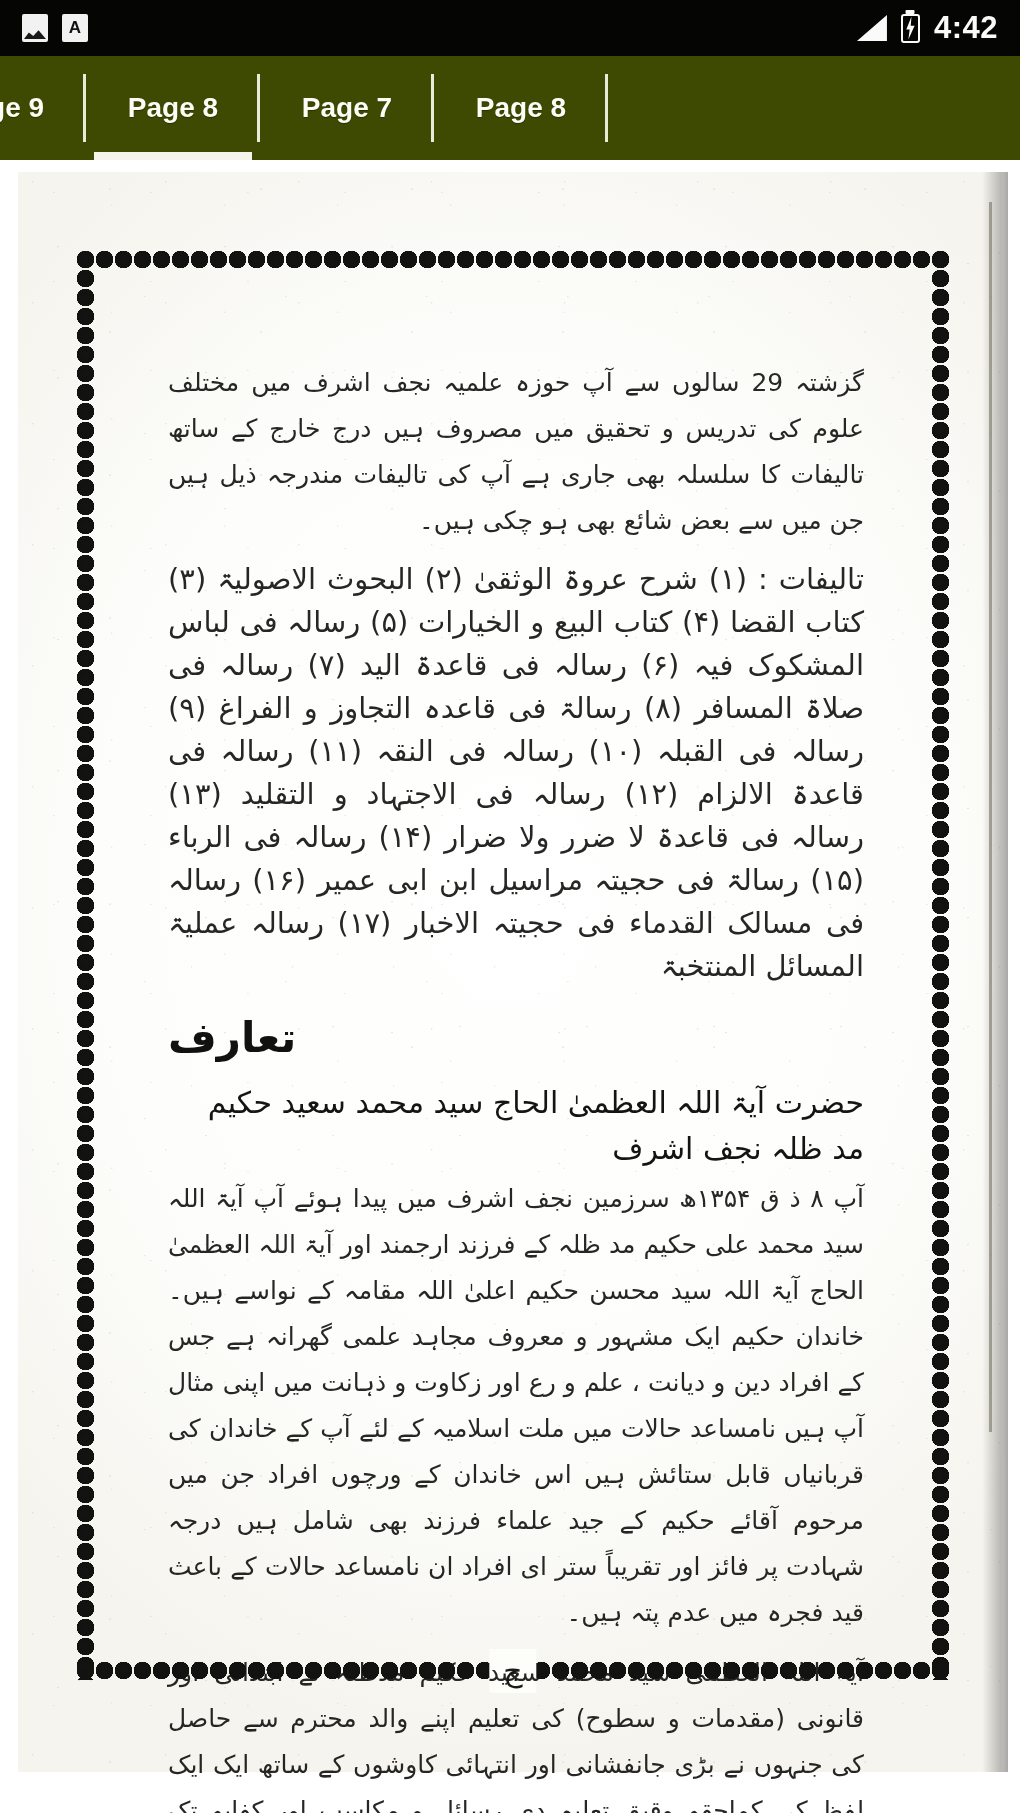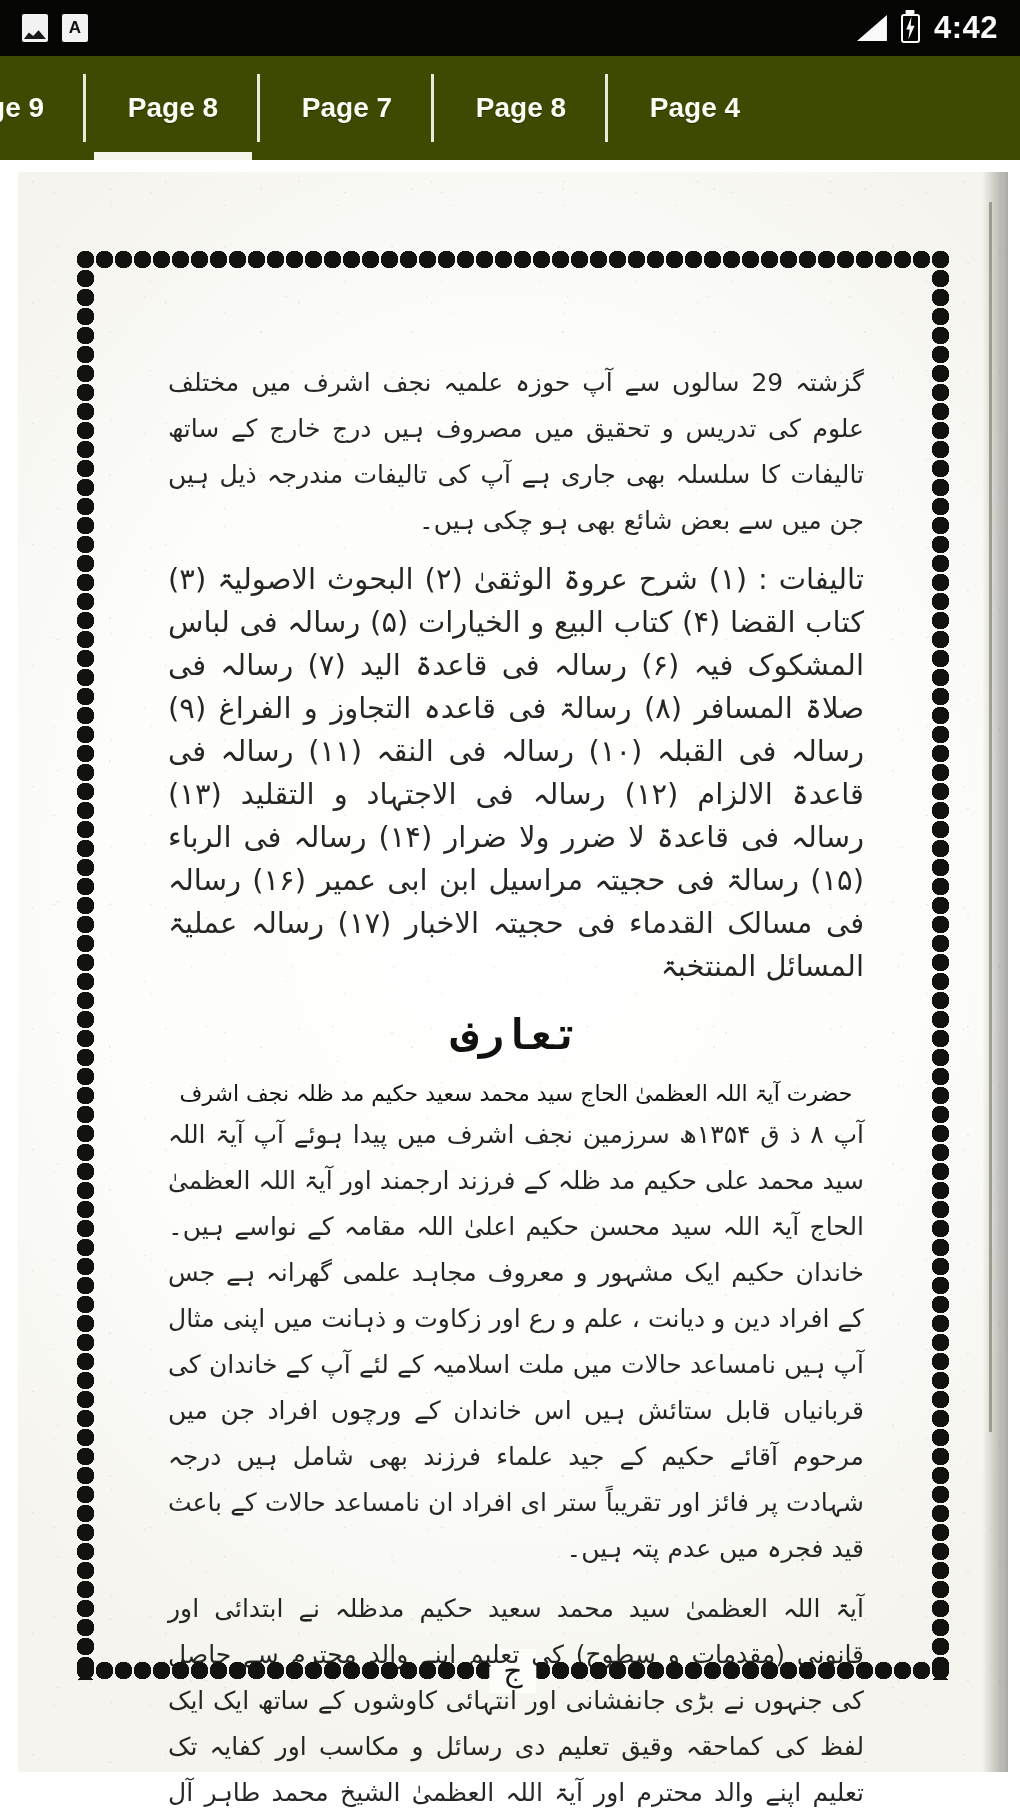--- a/index.html
+++ b/index.html
@@ -171,27 +171,26 @@
     font-size:25px; line-height:46px;
     letter-spacing:0px;
     margin-bottom:14px;
     text-align:justify;
     text-justify:inter-word;
     filter:blur(.25px);
     opacity:.92;
   }
   .para.tight{ line-height:43px; font-size:29px; }
   .heading{
-    text-align:center; font-size:42px; line-height:72px;
+    text-align:left; font-size:42px; line-height:72px;
     margin:10px 0 6px; color:#111110;
     filter:blur(.3px);
-    font-family:Liberation Mono, monospace;
   }
   .subhead{
-    text-align:center; font-size:22px; line-height:28px;
+    text-align:right; font-size:30px; line-height:46px;
     margin-bottom:4px; filter:blur(.25px);
   }
 </style>
 </head>
 <body>
 
 <div id="screen">
 
   <div class="statusbar">
     <div class="sb-left">
@@ -217,23 +216,20 @@
         <span class="tab-label">Page 8</span>
         <span class="divider"></span>
       </div>
       <div class="tab">
         <span class="tab-label">Page 7</span>
         <span class="divider"></span>
       </div>
       <div class="tab">
         <span class="tab-label">Page 8</span>
         <span class="divider"></span>
-      </div>
-      <div class="tab">
-        <span class="tab-label">Page 4</span>
       </div>
     </div>
   </div>
 
   <div class="page">
     <div class="scan">
       <div class="speckle"></div>
       <div class="edge-shadow"></div>
       <div class="edge-line"></div>
 

